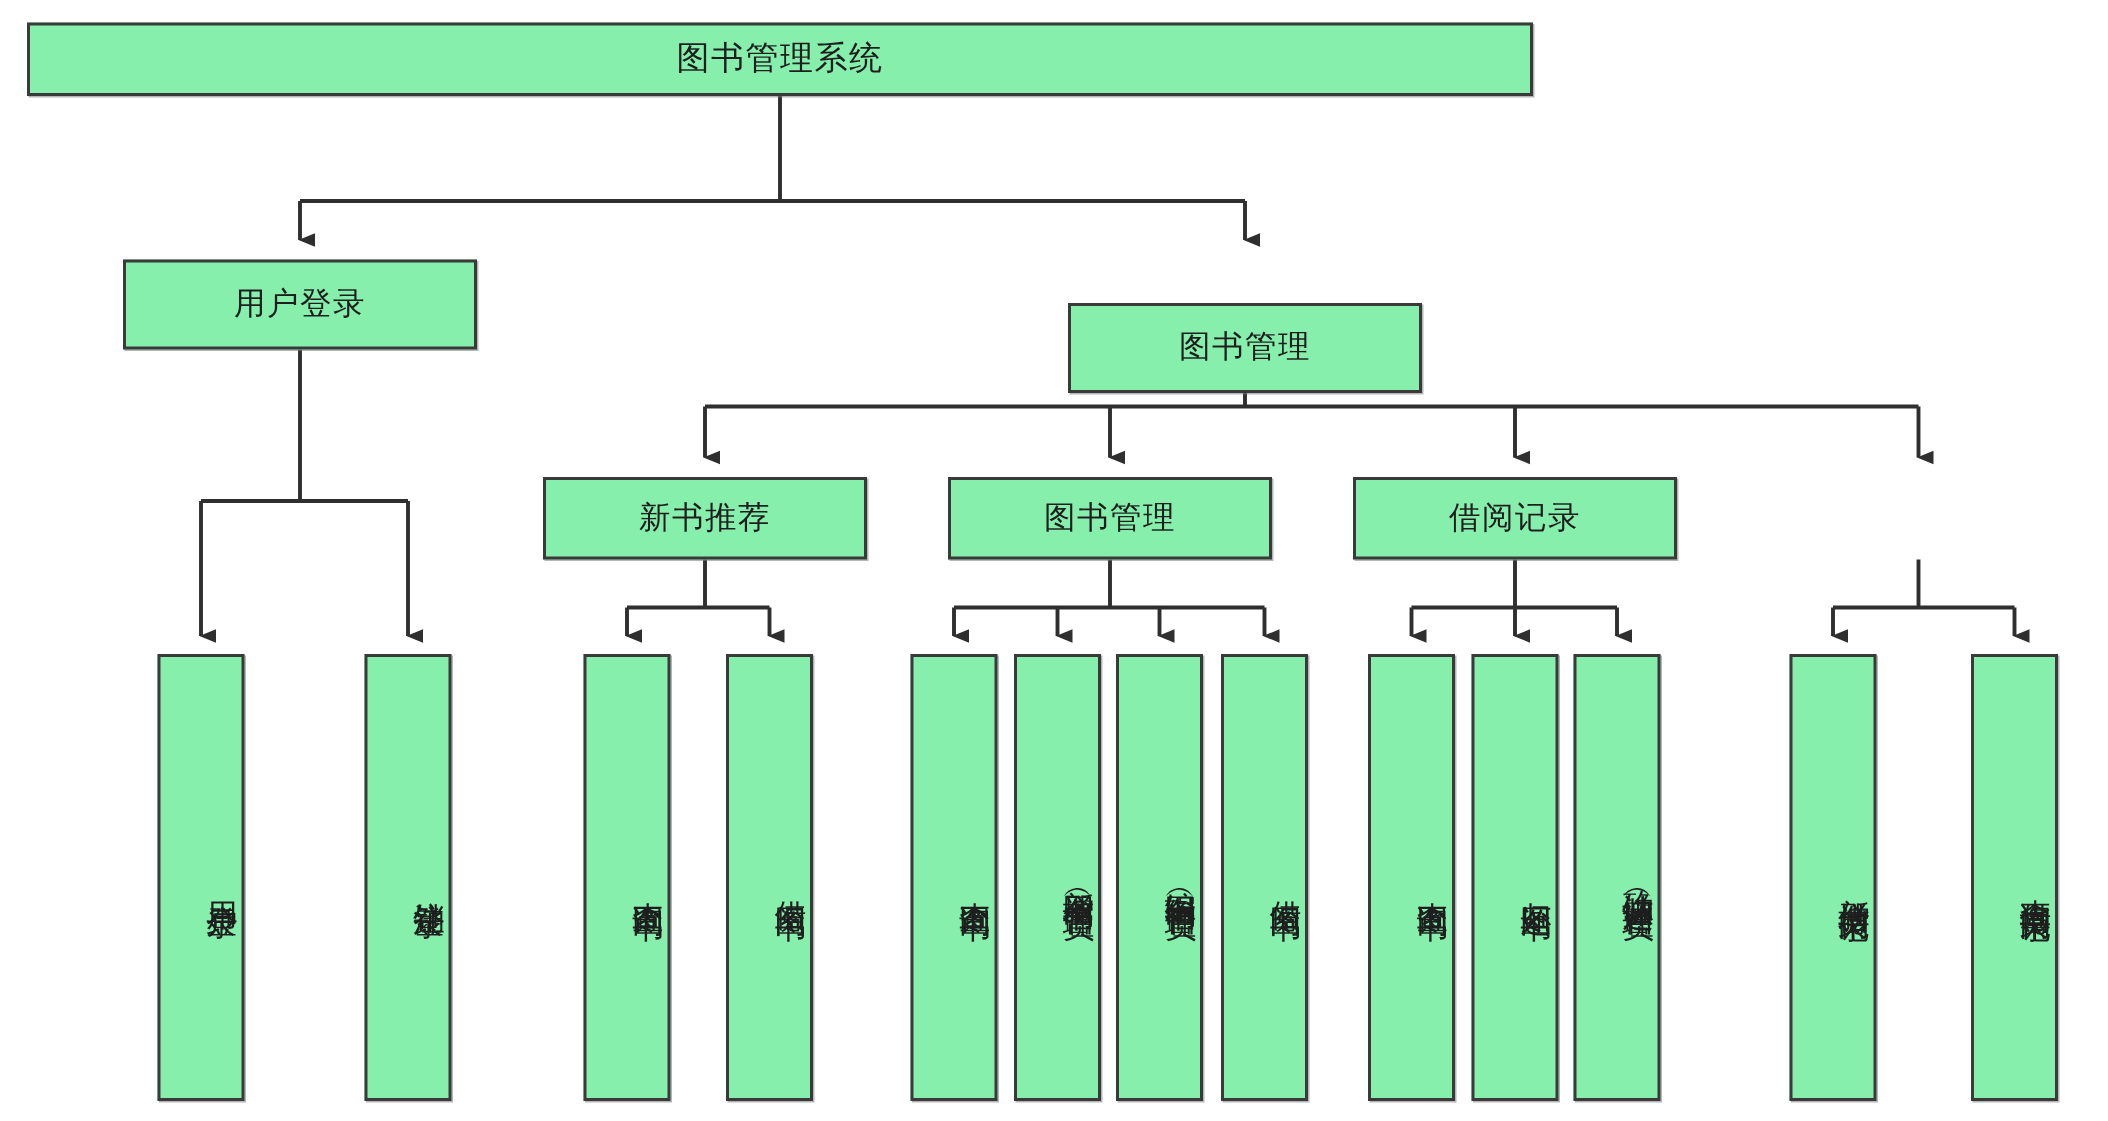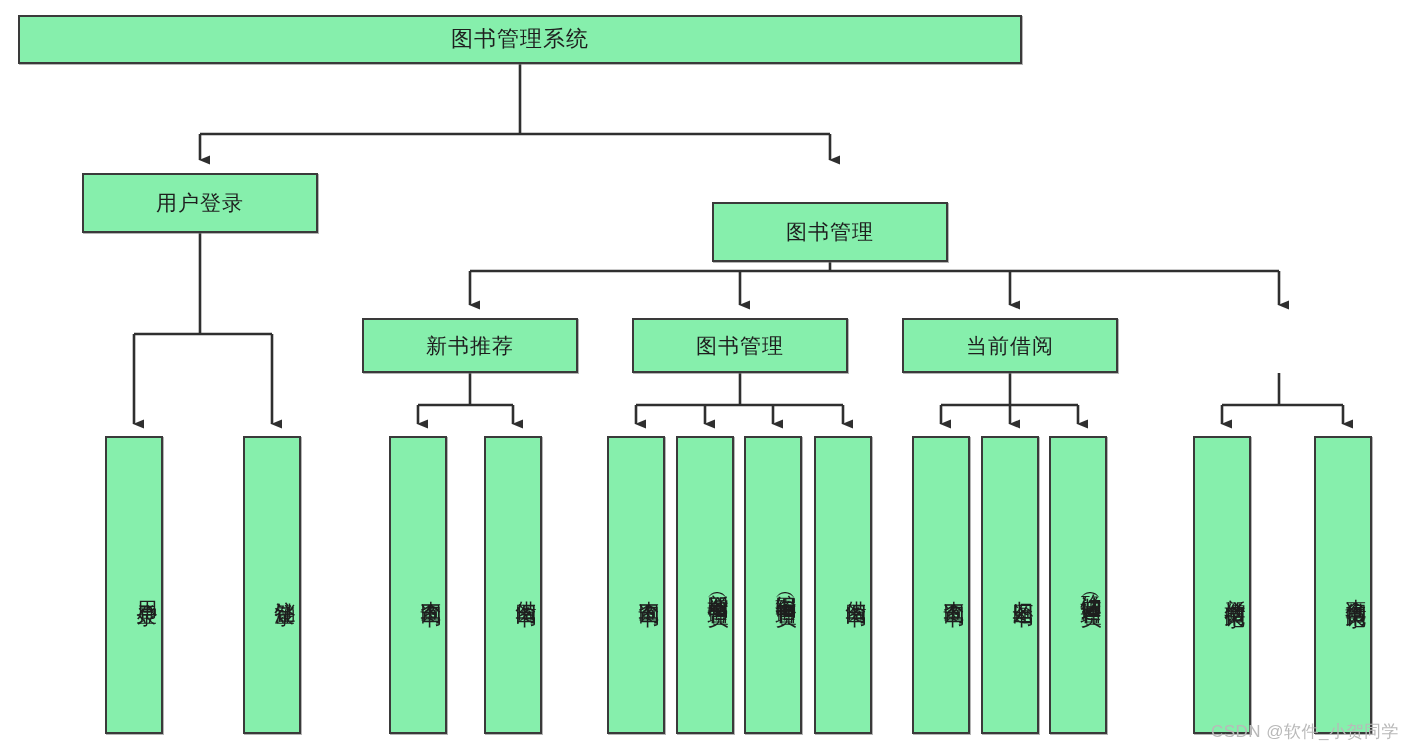--- a/index.html
+++ b/index.html
@@ -140,21 +140,21 @@
     <span>图书管理</span>
   </div>
 
   <div class="node horiz" style="left:362px; top:318px; width:216px; height:55px;">
     <span>新书推荐</span>
   </div>
   <div class="node horiz" style="left:632px; top:318px; width:216px; height:55px;">
     <span>图书管理</span>
   </div>
   <div class="node horiz" style="left:902px; top:318px; width:216px; height:55px;">
-    <span>当前借阅</span>
+    <span>借阅记录</span>
   </div>
 
   <div class="node vert" style="left:105px; top:436px; width:58px; height:298px;">
     <span class="vlabel">用户登录</span>
   </div>
   <div class="node vert" style="left:243px; top:436px; width:58px; height:298px;">
     <span class="vlabel">注销登录</span>
   </div>
 
   <div class="node vert" style="left:389px; top:436px; width:58px; height:298px;">
@@ -187,14 +187,13 @@
     <span class="vlabel">确认归还（管理员）</span>
   </div>
 
   <div class="node vert" style="left:1193px; top:436px; width:58px; height:298px;">
     <span class="vlabel">新增借阅记录</span>
   </div>
   <div class="node vert" style="left:1314px; top:436px; width:58px; height:298px;">
     <span class="vlabel">查询借阅记录</span>
   </div>
 
-  <div class="watermark">CSDN @软件_小贺同学</div>
 </div>
 
 </body></html>

